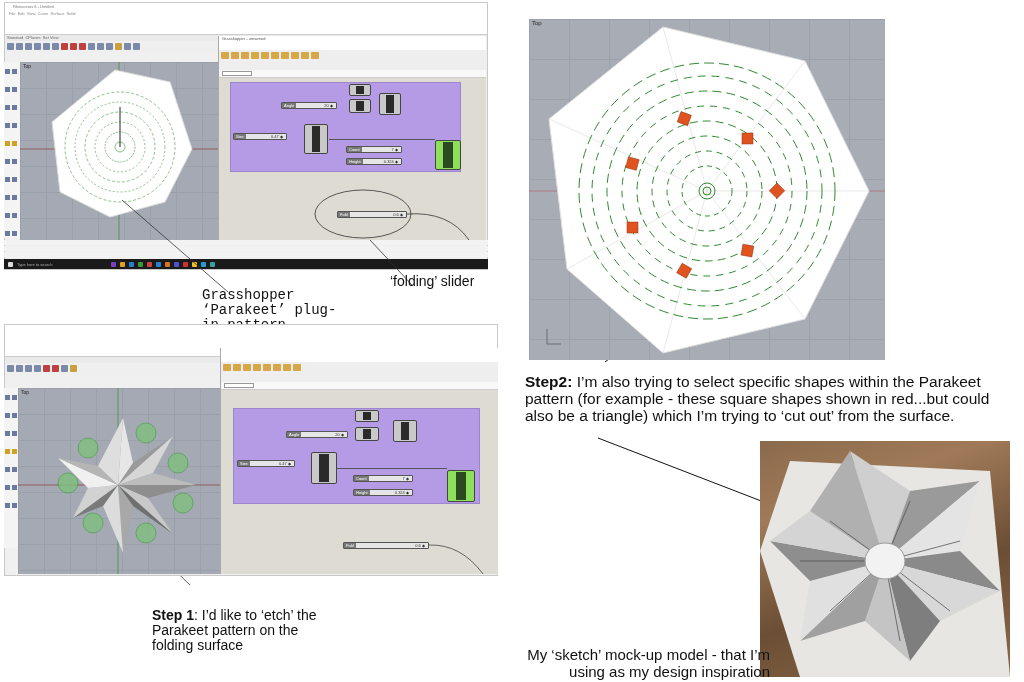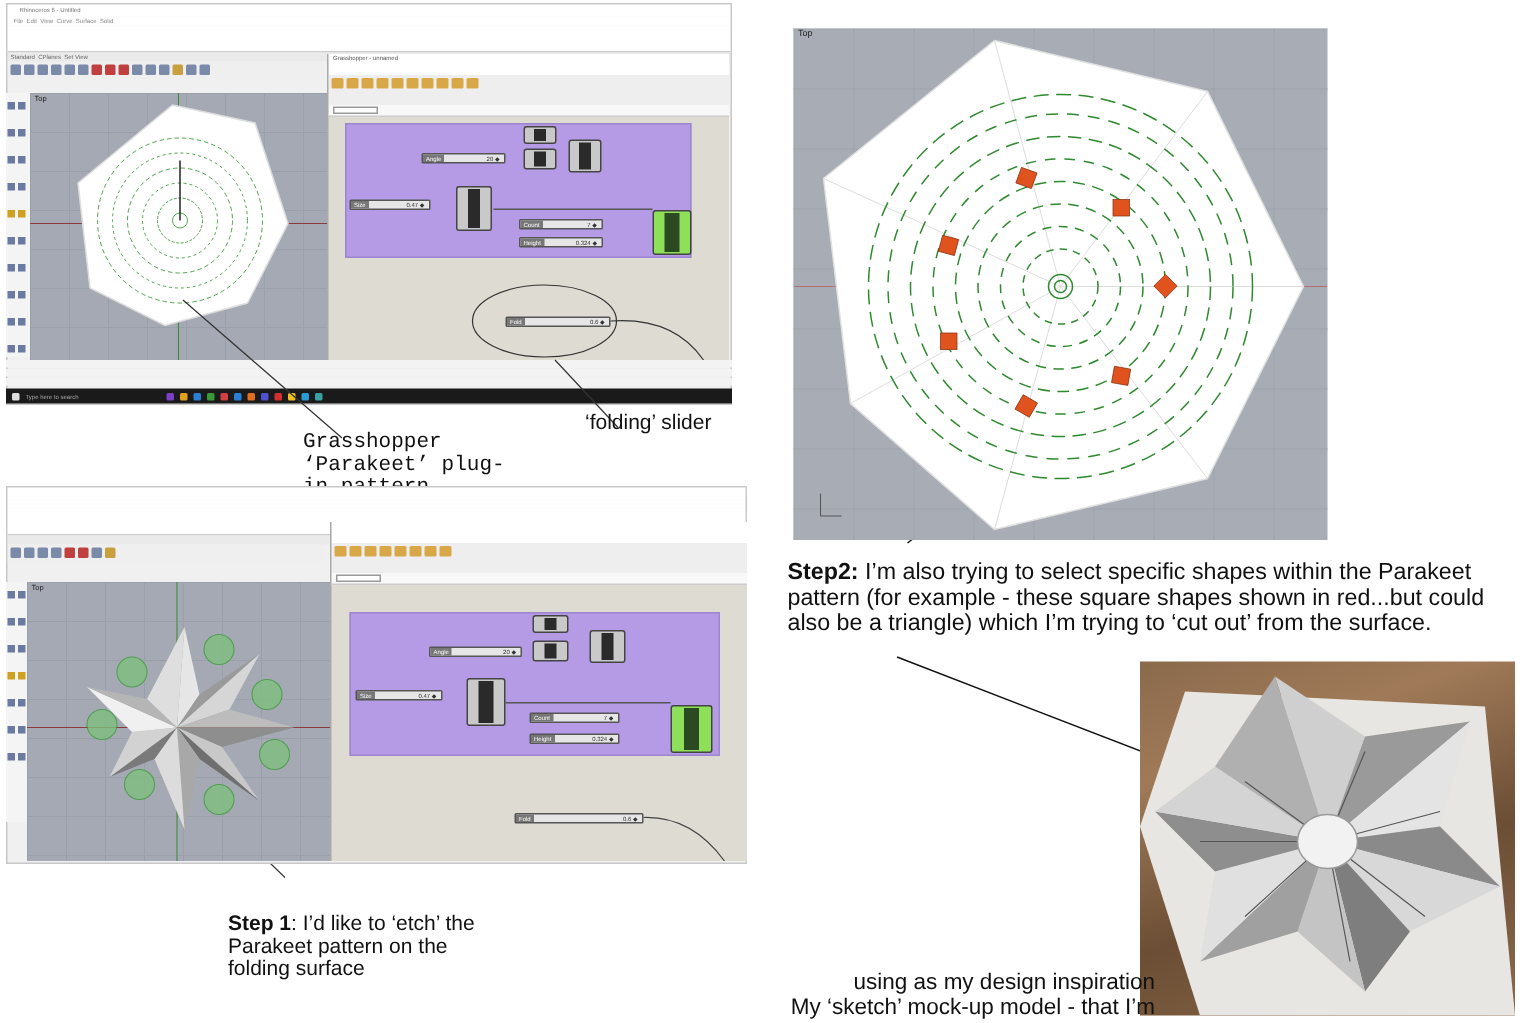--- a/index.html
+++ b/index.html
@@ -401,15 +401,15 @@
       <polygon points="125,120 50,70 90,10" fill="#b0b0b0"></polygon>
     </g>
     <g stroke="#555" stroke-width="0.8" fill="none">
       <path d="M125,120 L70,80 M125,120 L150,60 M125,120 L200,100 M125,120 L190,170 M125,120 L140,200 M125,120 L70,170 M125,120 L40,120"></path>
     </g>
     <ellipse cx="125" cy="120" rx="20" ry="18" fill="#f2f2f2" stroke="#999"></ellipse>
   </svg>
 </div>
 
 <div class="anno" style="left:470px; top:646px; width:300px; text-align:right; font-size:15px; line-height:17px;">
+  <div>My ‘sketch’ mock-up model - that I’m</div>
   <div>using as my design inspiration</div>
-  <div>My ‘sketch’ mock-up model - that I’m</div>
 </div>
 
 </body></html>

